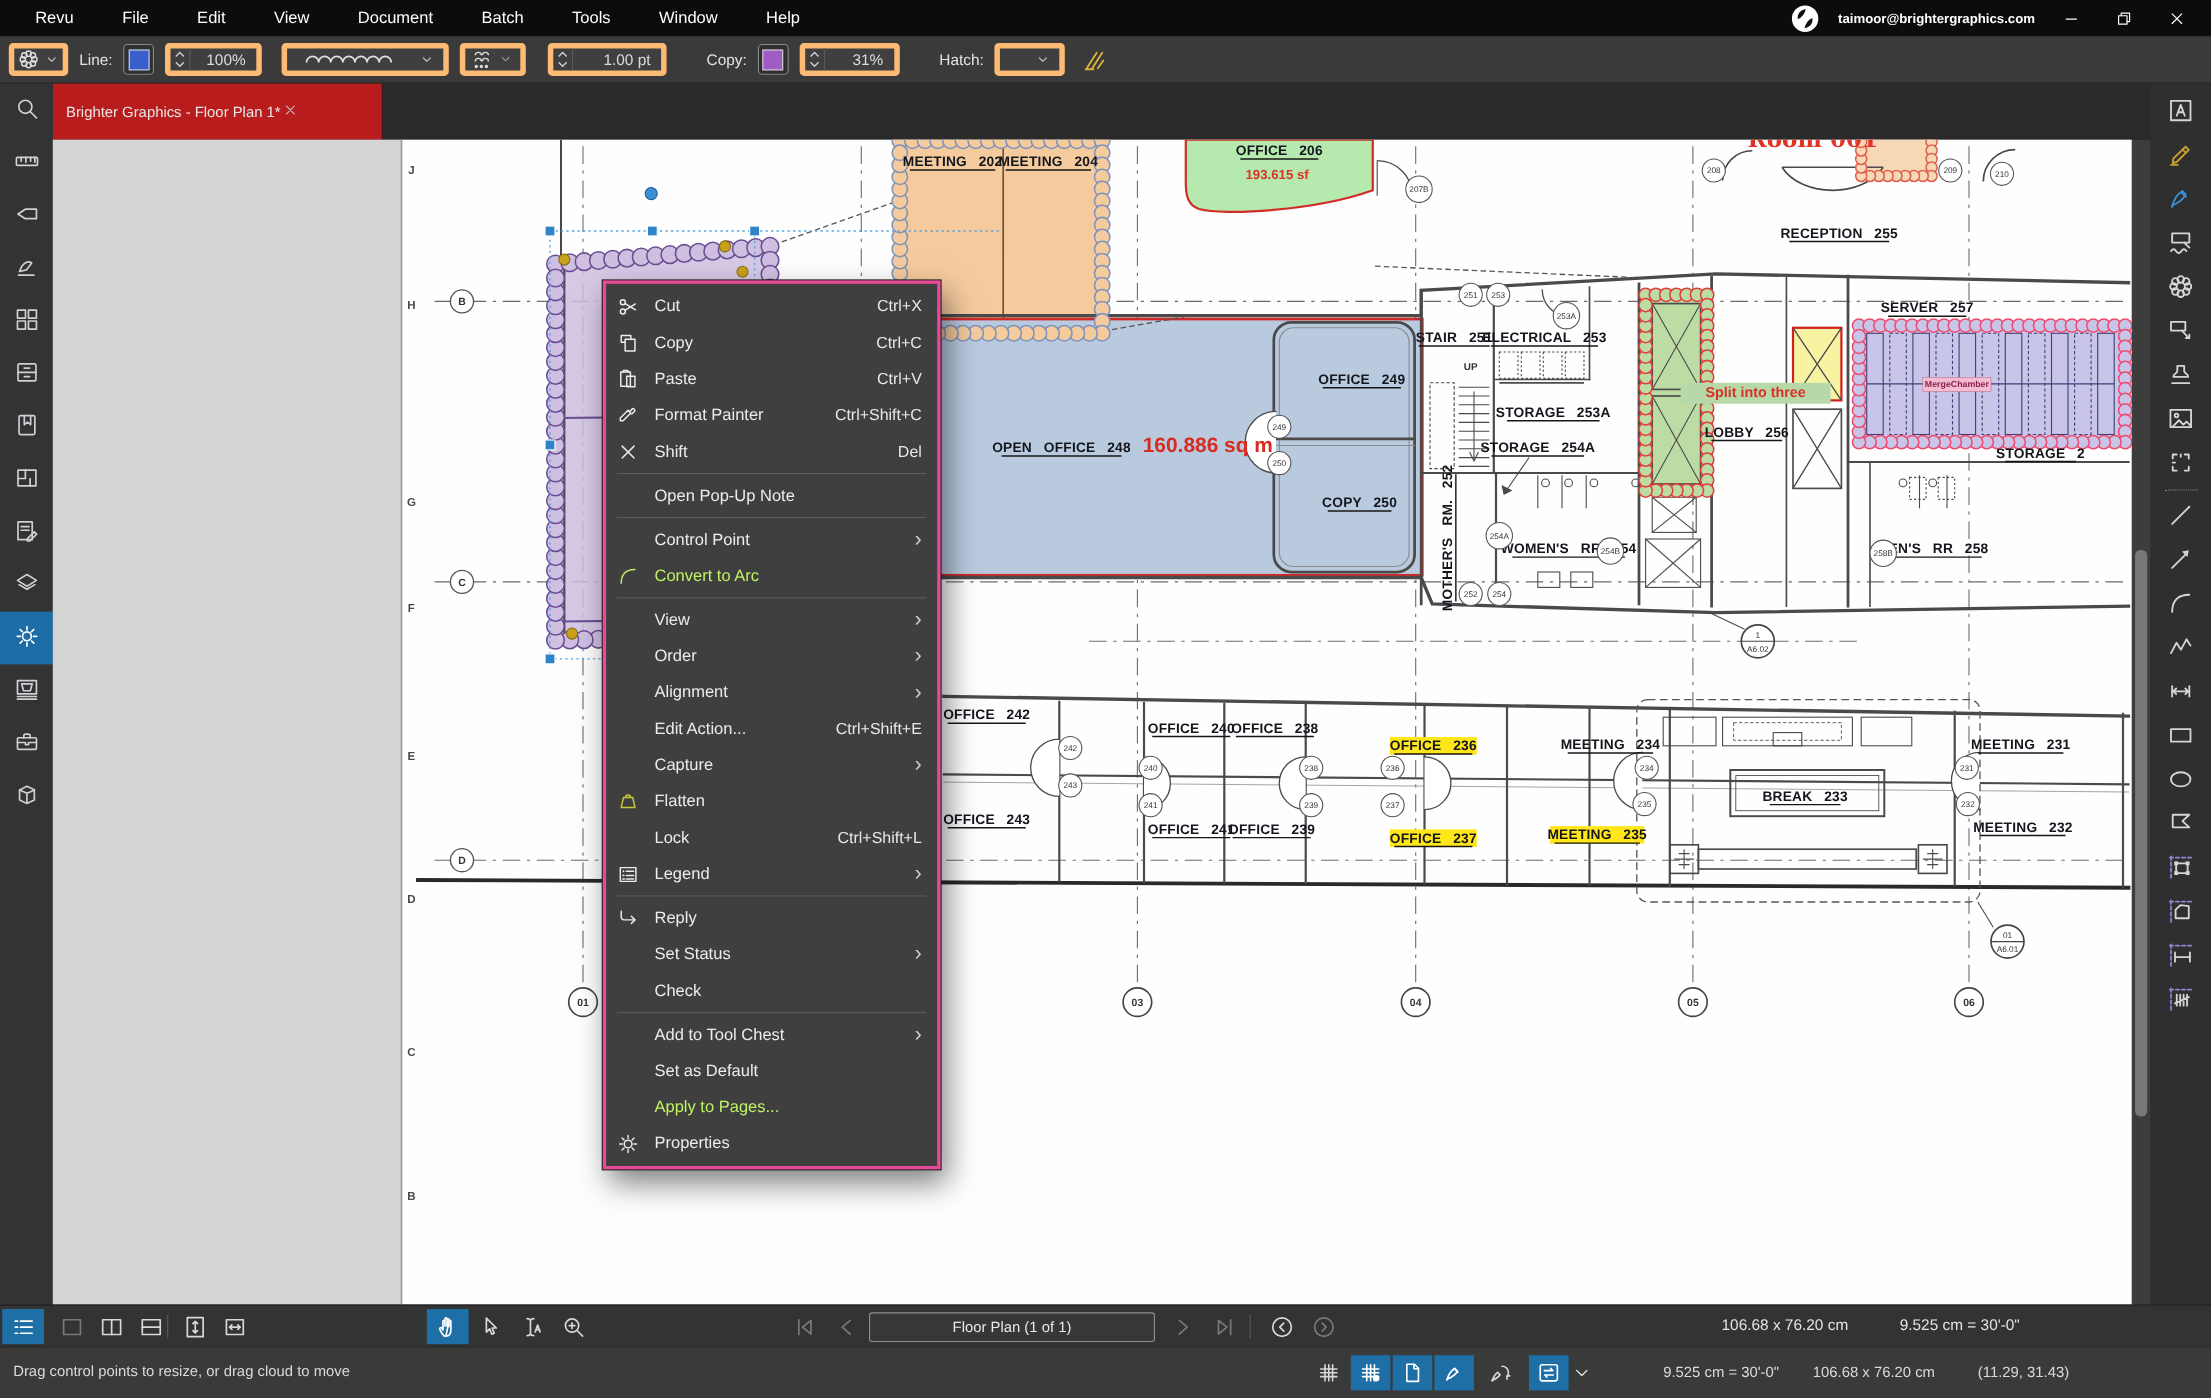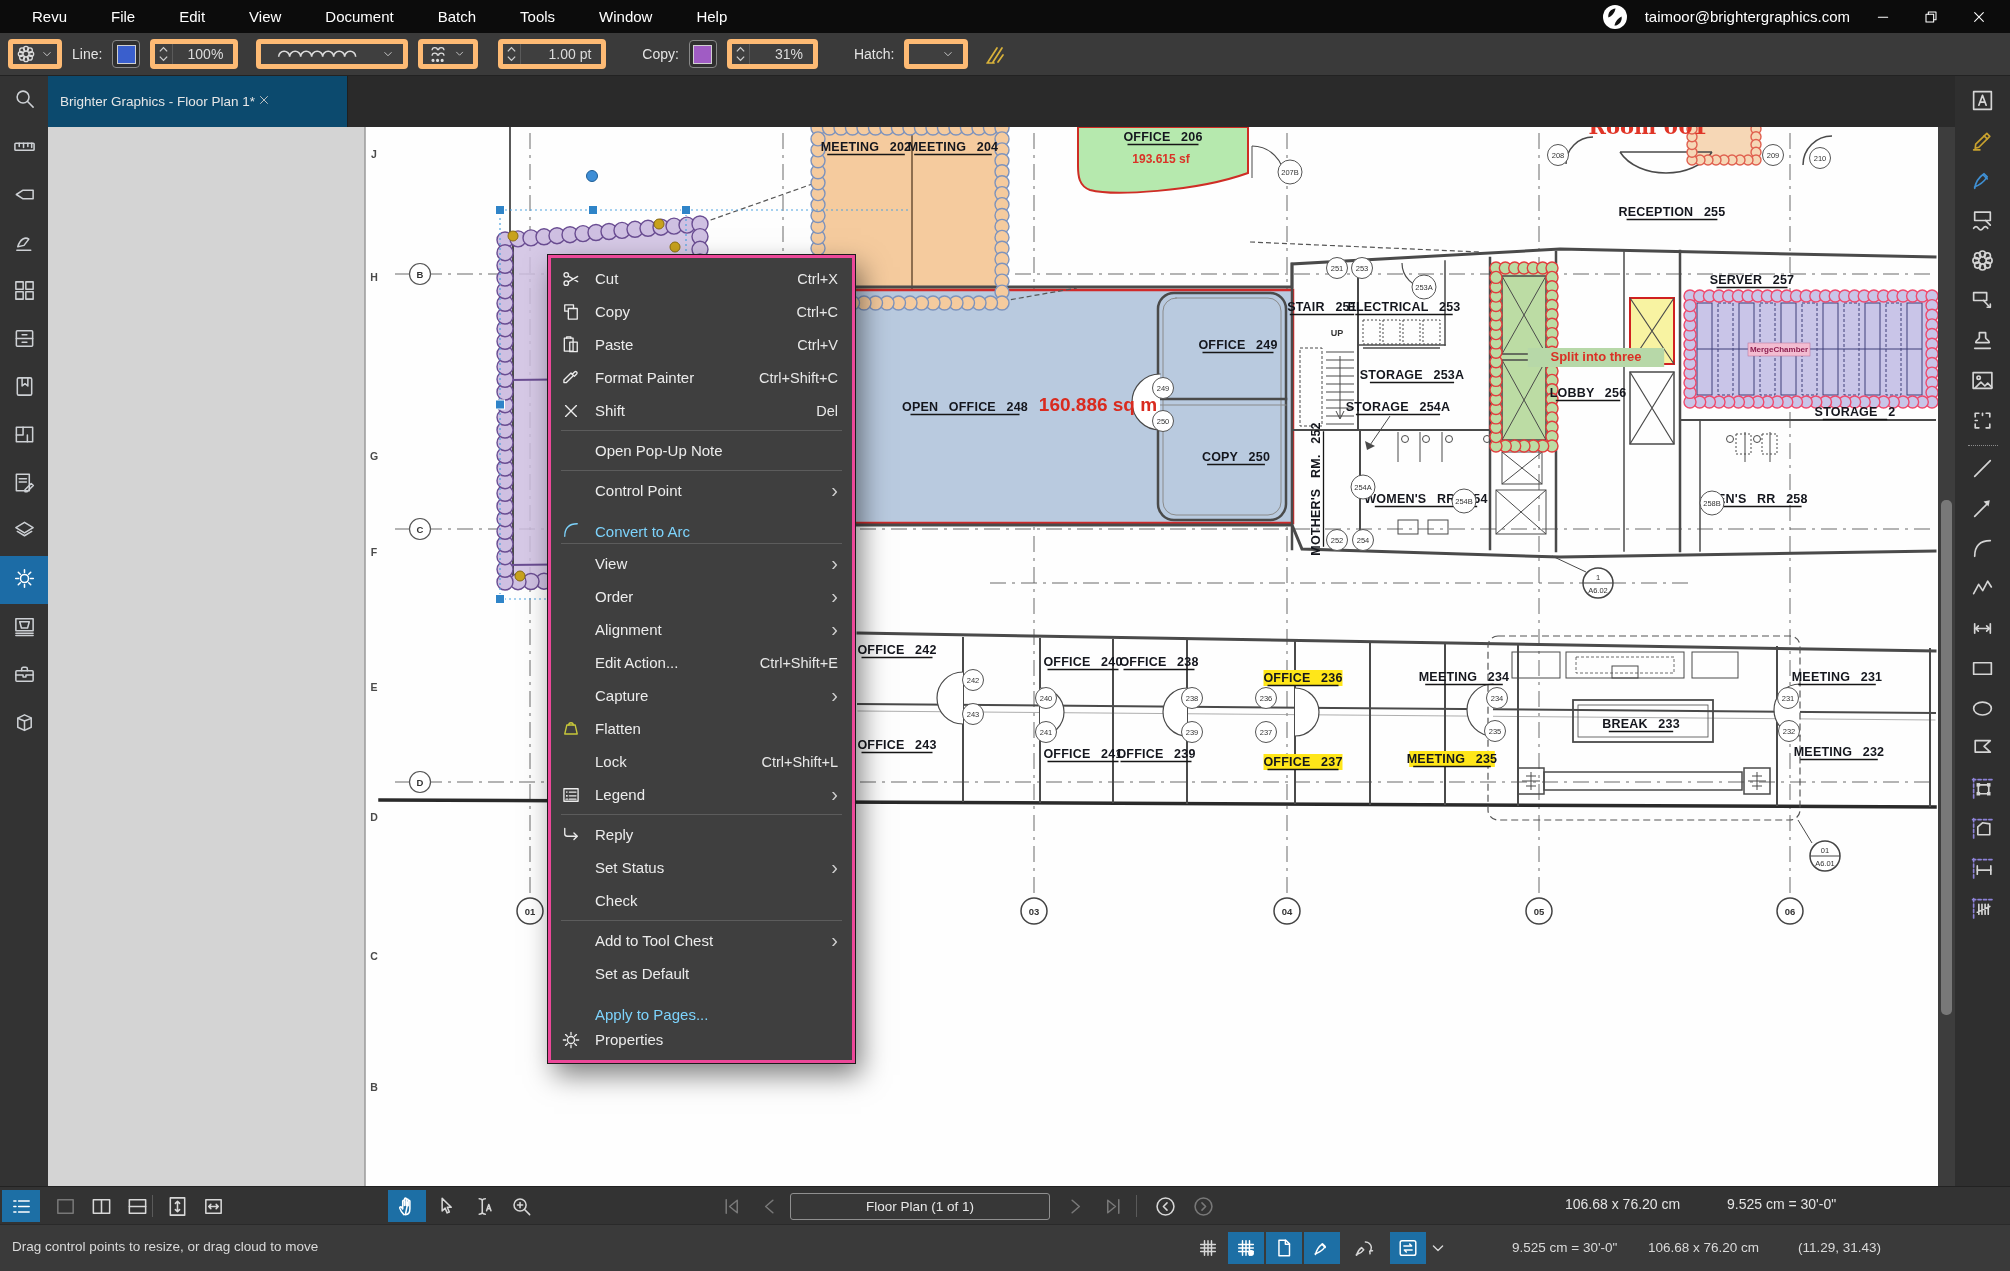--- a/index.html
+++ b/index.html
@@ -4,40 +4,40 @@
 <style>
   html,body{margin:0;padding:0;background:#000;}
   #app{position:relative;width:2010px;height:1271px;overflow:hidden;background:#2e2e2e;
        font-family:"Liberation Sans",sans-serif;color:#e8e8e8;font-size:14px;}
   .abs{position:absolute;}
   
   #titlebar{left:0;top:0;width:2010px;height:33px;background:#0c0c0c;display:flex;align-items:center;}
   #titlebar .menus{display:flex;gap:8px;padding-left:14px;}
   .menu-item{padding:4px 18px;font-size:15px;color:#fff;cursor:default;}
   #titlebar .tbright{margin-left:auto;display:flex;align-items:center;gap:18px;padding-right:16px;}
-  #account-email{font-size:15px;color:#fff;}
+  #account-email{font-size:12px;color:#fff;font-weight:bold;}
   .winbtn{width:30px;height:26px;display:flex;align-items:center;justify-content:center;color:#fff;}
   .winbtn svg{width:16px;height:16px;}
   #revu-logo{width:24px;height:24px;border-radius:50%;background:#fff;position:relative;}
   #revu-logo svg{width:24px;height:24px;display:block;}
   
   #toolbar{left:0;top:33px;width:2010px;height:43px;background:#3a3a3a;display:flex;align-items:center;gap:10px;padding-left:8px;box-sizing:border-box;border-bottom:1px solid #222;}
   .tb-label{font-size:14px;color:#e4e4e4;}
   .tb-box{background:#3f3f3f;border:5px solid #fdba74;border-radius:4px;height:30px;display:flex;align-items:center;justify-content:center;gap:4px;box-sizing:border-box;color:#dcdcdc;}
   .tb-box svg{display:block;}
   .swatch{width:26px;height:26px;border:1px solid #888;border-radius:4px;display:flex;align-items:center;justify-content:center;background:#2f2f2f;}
   .swatch .chip{width:17px;height:17px;border:1px solid #cfcfcf;}
   .stepper{display:flex;align-items:stretch;}
   .stepbtns{width:17px;display:flex;flex-direction:column;align-items:center;justify-content:center;color:#cfcfcf;border-right:1px solid #5a5a5a;}
   .stepbtns svg{width:11px;height:9px;display:block;}
   .step-val{flex:1;display:flex;align-items:center;justify-content:flex-end;padding-right:10px;font-size:14px;}
   .chev{color:#cfcfcf;}
   
   #tabbar{left:48px;top:76px;width:1962px;height:51px;background:#2a2a2a;border-bottom:1px solid #1f1f1f;}
-  #doc-tab{position:absolute;left:0;top:0;width:300px;height:51px;background:#0c4a6e;display:flex;align-items:center;gap:2px;padding:0 12px;box-sizing:border-box;border-right:1px solid #1f1f1f;}
+  #doc-tab{position:absolute;left:0;top:0;width:300px;height:51px;background:#b91c1c;display:flex;align-items:center;gap:2px;padding:0 12px;box-sizing:border-box;border-right:1px solid #1f1f1f;}
   #doc-tab .title{font-size:13.5px;color:#e6e6e6;white-space:nowrap;}
   #tab-close svg{width:14px;height:14px;color:#c9c9c9;}
   #tabbar-collapse{position:absolute;right:28px;top:14px;color:#bbb;}
   #tabbar-collapse svg{width:18px;height:18px;}
   
   #left-sidebar{left:0;top:76px;width:48px;height:1110px;background:#333;display:flex;flex-direction:column;align-items:center;}
   .sbi{width:48px;height:48px;display:flex;align-items:center;justify-content:center;color:#cdd0d4;}
   .sbi svg{width:23px;height:23px;}
   .sbi.active{background:#1c6ca6;color:#fff;}
   #right-sidebar{left:1955px;top:76px;width:55px;height:1110px;background:#2f2f2f;display:flex;flex-direction:column;align-items:center;padding-top:6px;box-sizing:border-box;}
@@ -60,21 +60,21 @@
   .tagtext{font-size:7.5px;fill:#333;}
   .bubbletext{font-size:9.5px;fill:#333;font-weight:bold;}
   
   #context-menu{left:548px;top:255px;width:307px;background:#3f3f3f;border:3px solid #ec4899;box-shadow:0 0 0 1px #1c1c1c,6px 12px 26px rgba(0,0,0,.5);padding:4px 0;box-sizing:border-box;z-index:50;}
   .mi{height:33px;display:flex;align-items:center;padding:0 14px 0 10px;font-size:15px;color:#ececec;}
   .mi .ic{width:34px;display:flex;align-items:center;}
   .mi .ic svg{width:20px;height:20px;}
   .mi .lab{flex:1;white-space:nowrap;}
   .mi .sc{font-size:14.5px;color:#e8e8e8;}
   .mi .subchev{font-size:20px;line-height:1;color:#cfcfcf;transform:translateY(-1px);}
-  .mi.disabled{color:#7dd3fc;align-items:flex-end;}
+  .mi.disabled{color:#bef264;}
   .msep{border-top:1px solid #5c5c5c;margin:3px 10px;}
   
   #navbar{left:0;top:1186px;width:2010px;height:38px;background:#333;border-top:1px solid #222;}
   .nbi{position:absolute;top:3px;width:38px;height:32px;display:flex;align-items:center;justify-content:center;color:#d8d8d8;}
   .nbi svg{width:23px;height:23px;}
   .nbi.act{background:#1d6fa5;color:#fff;}
   .nbi.dim{opacity:.42;}
   .nsep{position:absolute;top:8px;width:1px;height:22px;background:#5a5a5a;}
   #page-box{position:absolute;left:790px;top:6px;width:258px;height:25px;border:1px solid #8f8f8f;border-radius:3px;display:flex;align-items:center;justify-content:center;font-size:13.5px;color:#e8e8e8;background:#373737;}
   .nav-text{position:absolute;top:9px;font-size:14px;color:#e4e4e4;white-space:nowrap;}

